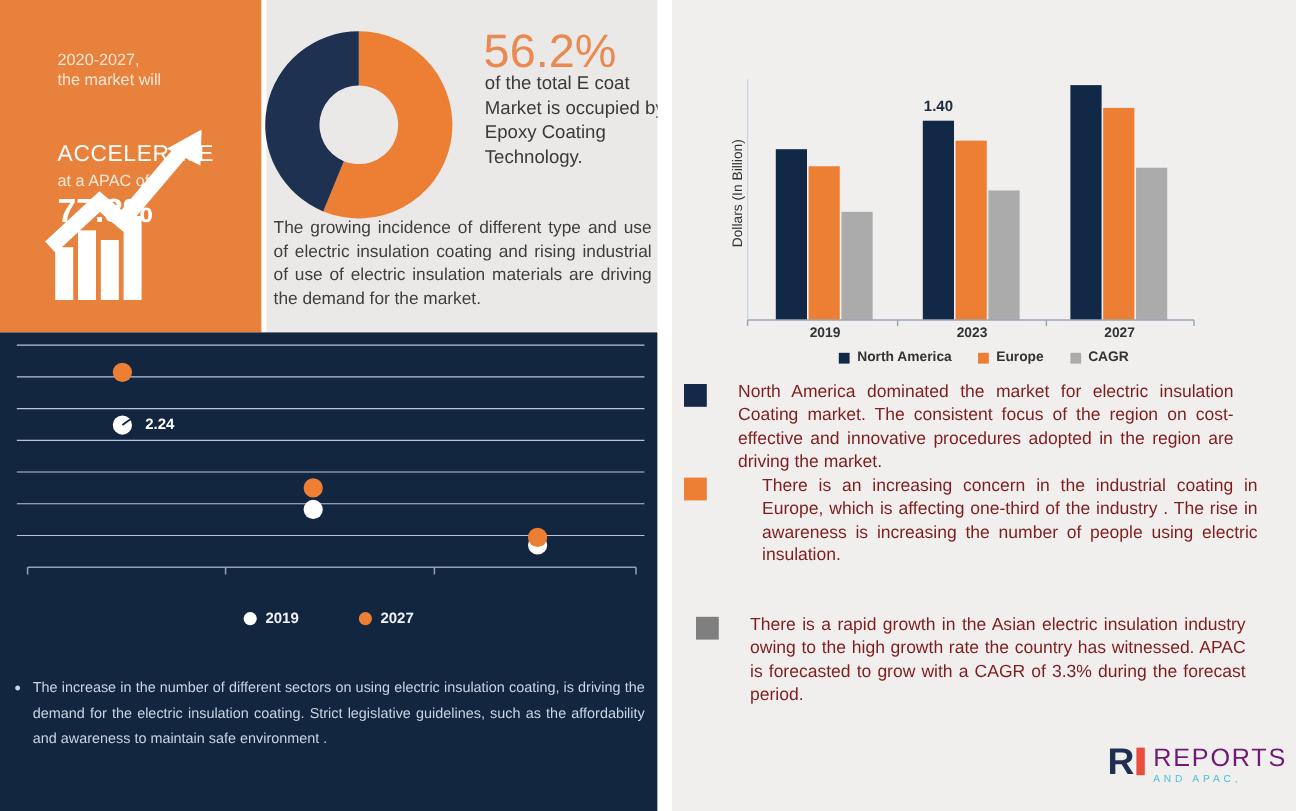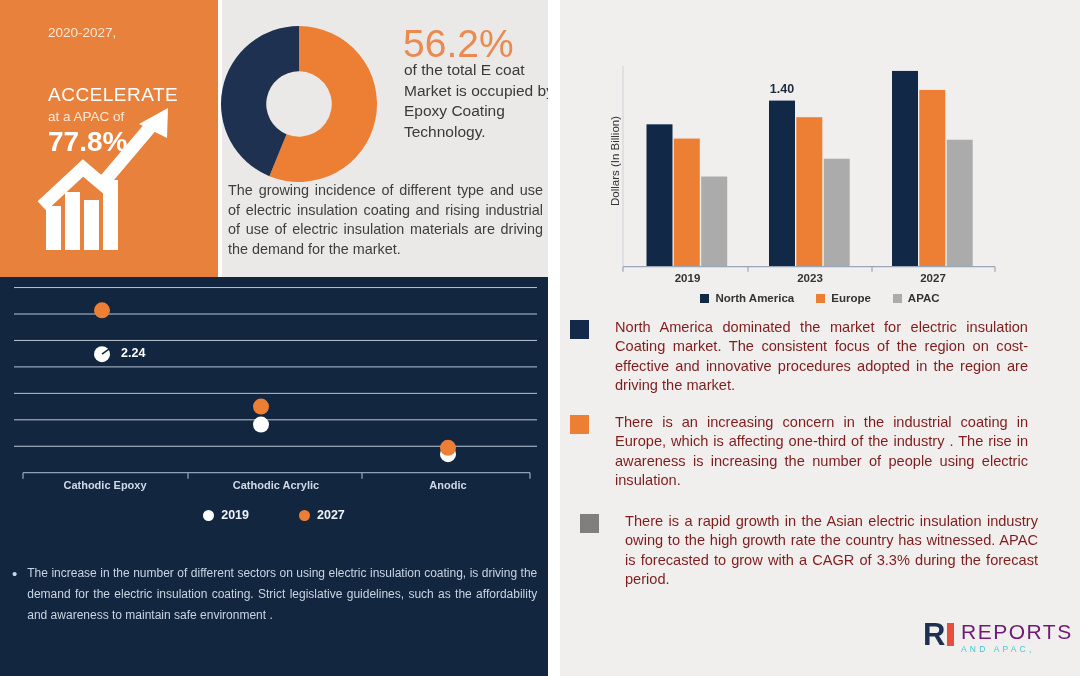--- a/index.html
+++ b/index.html
@@ -3,21 +3,21 @@
 <meta charset="utf-8">
 <style>
   html,body{margin:0;padding:0;background:#ffffff;}
   *{box-sizing:border-box;}
   #stage{
     position:relative;width:1080px;height:676px;overflow:hidden;
     font-family:"Liberation Sans", sans-serif;background:#ffffff;
   }
   
   .orange-block{position:absolute;left:0;top:0;width:218px;height:277px;background:#e8813b;}
-  .promo{position:absolute;left:48px;top:24px;color:#ffffff;}
+  .promo{position:absolute;left:48px;top:41px;color:#ffffff;}
   .promo .small{font-size:13.5px;color:rgba(255,246,238,0.88);line-height:17px;}
   .promo .big{font-size:19px;font-weight:normal;letter-spacing:0.5px;line-height:26px;margin-top:41px;}
   .promo .pct{font-size:28px;font-weight:bold;line-height:30px;margin-top:2px;}
   .growth-icon{position:absolute;left:36px;top:108px;}
   
   .intro{position:absolute;left:222px;top:0;width:326px;height:277px;background:#eae9e7;}
   .donut-svg{position:absolute;left:-4px;top:23px;}
   .donut-headline{position:absolute;left:181px;top:22px;font-size:39px;color:#e98a51;}
   .donut-caption{position:absolute;left:182px;top:60px;width:150px;font-size:15.5px;line-height:20.5px;color:#3a3a3a;}
   .intro-para{position:absolute;left:6px;top:181px;width:315px;font-size:14.4px;line-height:19.6px;
@@ -44,38 +44,39 @@
   .bar-svg{position:absolute;left:40px;top:36px;}
   .bar-cats{position:absolute;left:40px;top:272px;width:440px;height:14px;}
   .bar-cats .cat{position:absolute;width:80px;margin-left:-40px;text-align:center;
     font-size:11.5px;font-weight:bold;color:#333333;}
   .bar-legend{position:absolute;left:40px;top:292px;width:440px;display:flex;justify-content:center;gap:22px;}
   .bar-legend .item{display:flex;align-items:center;gap:6px;font-size:11.5px;font-weight:bold;color:#333333;}
   .bar-legend .sq{width:9px;height:9px;}
   .rb{position:absolute;left:10px;width:478px;display:flex;}
   .rb .sq{width:19px;height:19px;margin-right:26px;flex-shrink:0;margin-top:2px;}
   .rb .txt{width:413px;font-size:14.6px;line-height:19.4px;color:#7f1d1d;text-align:justify;}
-  .rb1{top:318px;}.rb2{top:413px;}.rb3{top:512px;justify-content:center;}
+  .rb1{top:318px;}.rb2{top:396px;gap:20px;}.rb3{top:512px;justify-content:center;}
   
   .logo{position:absolute;left:363px;top:620px;display:flex;align-items:flex-start;}
   .logo-mark{position:relative;width:34px;height:30px;}
   .logo-mark .r{font-size:31px;font-weight:900;color:#1d3050;line-height:30px;}
   .logo-mark .bar{position:absolute;left:24px;top:3px;width:7px;height:23px;background:#e84e3d;}
   .logo-text{margin-left:4px;display:flex;flex-direction:column;}
   .logo-text .brand{font-size:21px;color:#701a75;letter-spacing:1.5px;line-height:24px;}
   .logo-text .sub{font-size:8.5px;color:#45c6d6;letter-spacing:3.2px;margin-top:0px;}
 </style>
 </head>
 <body>
 
 <div id="stage">
 
   <div class="orange-block">
     <div class="promo">
       <div class="small">2020-2027,</div>
+      <div class="small">the market will</div>
       <div class="big">ACCELERATE</div>
       <div class="small">at a APAC of</div>
       <div class="pct">77.8%</div>
     </div>
     <svg class="growth-icon" width="160" height="150" viewBox="0 0 160 150">
       <rect x="10" y="98" width="15" height="44" fill="#ffffff"></rect>
       <rect x="29" y="84" width="15" height="58" fill="#ffffff"></rect>
       <rect x="48" y="92" width="15" height="50" fill="#ffffff"></rect>
       <rect x="67" y="72" width="15" height="70" fill="#ffffff"></rect>
       <polyline points="6,98 47,60 66,76 116,17" fill="none" stroke="#ffffff" stroke-width="13"></polyline>
@@ -110,25 +111,20 @@
         <line x1="530" y1="195.7" x2="530" y2="201.7" stroke="#8fa0b8" stroke-width="1.3"></line>
         <circle cx="102" cy="77.20399999999998" r="8" fill="#ffffff"></circle>
         <circle cx="261" cy="147.56099999999998" r="8" fill="#ffffff"></circle>
         <circle cx="448" cy="177.185" r="8" fill="#ffffff"></circle>
         <circle cx="102" cy="33.297" r="8" fill="#ec7f33"></circle>
         <circle cx="261" cy="129.575" r="8" fill="#ec7f33"></circle>
         <circle cx="448" cy="170.837" r="8" fill="#ec7f33"></circle>
         <line x1="102" y1="77.20399999999998" x2="113" y2="69.20399999999998" stroke="#13263f" stroke-width="1.5"></line>
         <text x="121" y="80.20399999999998" font-size="12.5" font-weight="bold" fill="#ffffff" font-family="Liberation Sans, sans-serif">2.24</text>
       </svg>
-    <div class="scatter-cats" id="scatter-cats">
-        <div class="cat" style="left: 105px;">Cathodic Epoxy</div>
-        <div class="cat" style="left: 276px;">Cathodic Acrylic</div>
-        <div class="cat" style="left: 448px;">Anodic</div>
-      </div>
     <div class="scatter-legend" id="scatter-legend">
         <div class="item">
           <span class="dot" style="background: rgb(255, 255, 255);"></span>
           <span>2019</span>
         </div>
         <div class="item">
           <span class="dot" style="background: rgb(236, 127, 51);"></span>
           <span>2027</span>
         </div>
       </div>
@@ -169,21 +165,21 @@
         <div class="item">
           <span class="sq" style="background: rgb(17, 40, 71);"></span>
           <span>North America</span>
         </div>
         <div class="item">
           <span class="sq" style="background: rgb(236, 127, 51);"></span>
           <span>Europe</span>
         </div>
         <div class="item">
           <span class="sq" style="background: rgb(171, 171, 171);"></span>
-          <span>APAC</span>
+          <span>CAGR</span>
         </div>
       </div>
 
     <div class="rb rb1">
       <div class="sq" style="background: rgb(20, 41, 74);"></div>
       <div class="txt">North America dominated the market for electric insulation Coating market. The consistent focus of the region on cost-effective and innovative procedures adopted in the region are driving the market.</div>
     </div>
     <div class="rb rb2">
       <div class="sq" style="background: rgb(236, 127, 51);"></div>
       <div class="txt">There is an increasing concern in the industrial coating in Europe, which is affecting one-third of the industry . The rise in awareness is increasing the number of people using electric insulation.</div>

